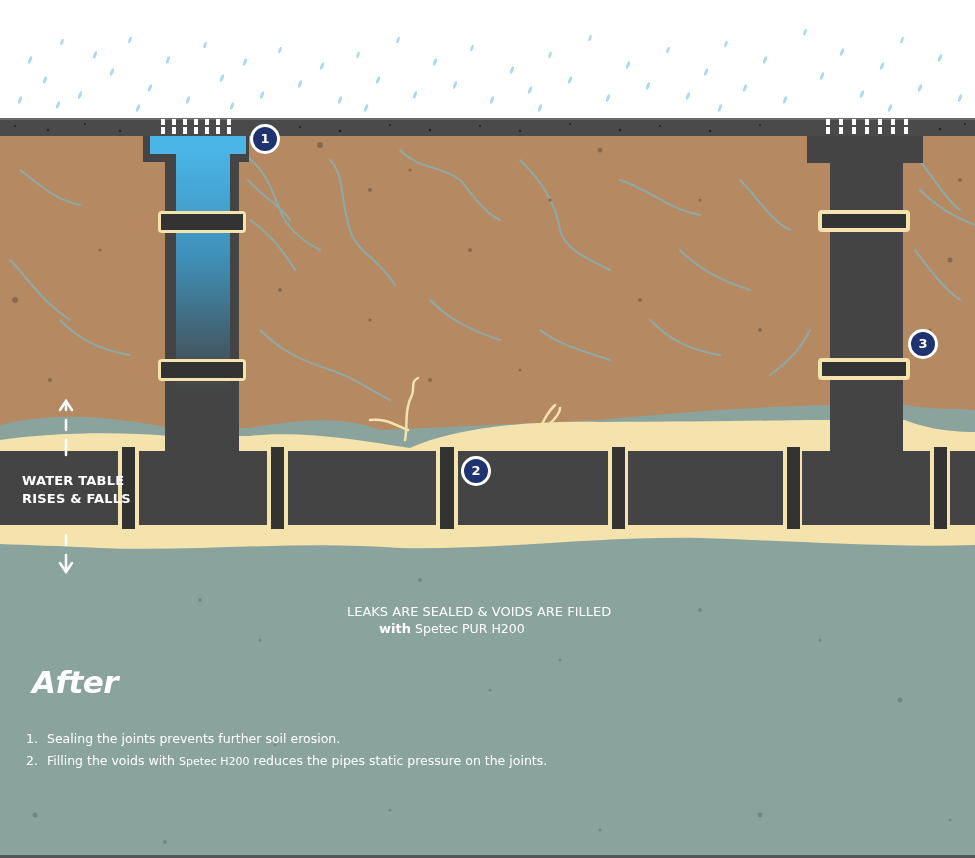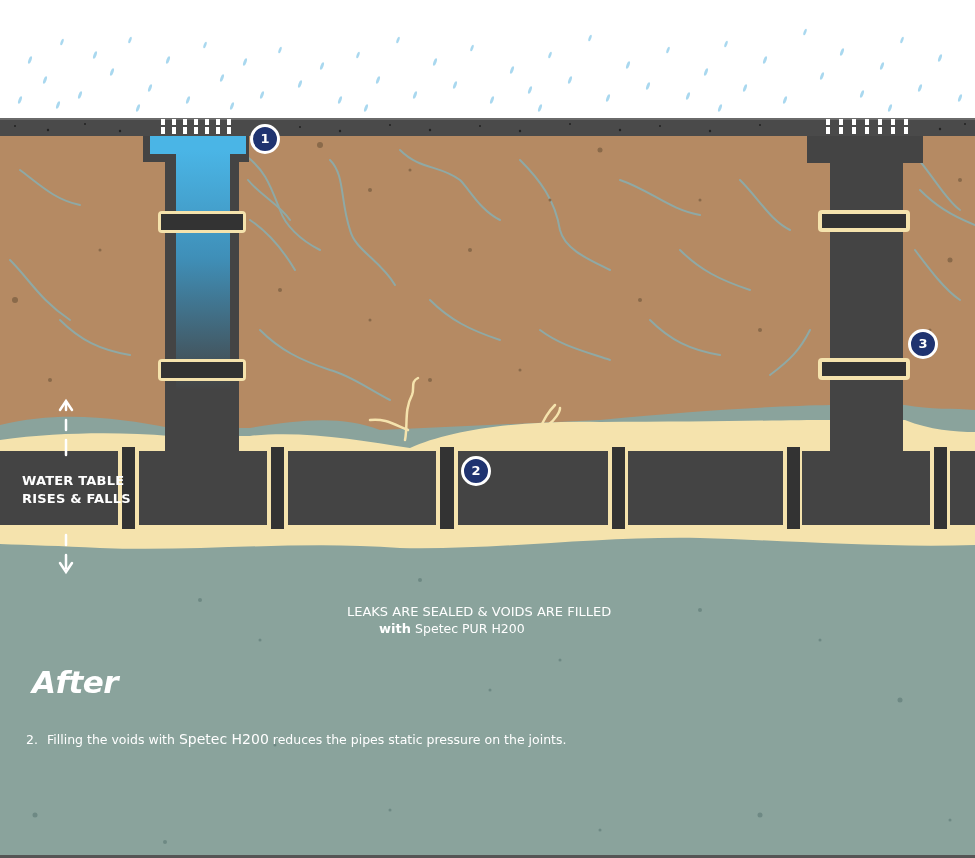--- a/index.html
+++ b/index.html
@@ -10,21 +10,21 @@
   .water-table { left: 22px; top: 472px; font-size: 13px; line-height: 18px; font-weight: bold; letter-spacing: 0.2px; }
   .caption { left: 299px; width: 382px; top: 603px; font-size: 13px; line-height: 17px; }
   .caption .l1 { display:block; padding-left: 48px; }
   .caption .l2 { display:block; padding-left: 80px; }
   .caption .l2 .b { font-weight: bold; }
   .caption .l2 .br { font-size: 12.5px; }
   .title { left: 12px; top: 664px; font-size: 31px; font-weight: bold; font-style: italic; letter-spacing: -0.5px; margin-left: 20px; }
   .steps { left: 26px; top: 728px; font-size: 12.5px; line-height: 22px; margin: 0; padding: 0; list-style: none; }
   .steps li { white-space: nowrap; }
   .steps .num { display: inline-block; width: 17px; }
-  .steps .brand { font-size: 14px; }
+  .steps .brand { font-size: 11px; }
   .badge { position: absolute; width: 24px; height: 24px; border-radius: 50%; background: #1f3370; border: 3px solid #ffffff; color: #fff; font-family: "DejaVu Sans", sans-serif; font-weight: bold; font-size: 13px; line-height: 24px; text-align: center; box-sizing: content-box; }
 </style>
 </head>
 <body>
 
 <div id="stage">
   <svg class="art" width="975" height="858" viewBox="0 0 975 858" xmlns="http://www.w3.org/2000/svg">
     <defs>
       <linearGradient id="waterGrad" x1="0" y1="0" x2="0" y2="1">
         <stop offset="0" stop-color="#4ab5e6"></stop>
@@ -294,15 +294,16 @@
   </div>
 
   <div class="label caption">
     <span class="l1">LEAKS ARE SEALED &amp; VOIDS ARE FILLED</span>
     <span class="l2"><span class="b">with</span> <span class="br">Spetec PUR H200</span></span>
   </div>
 
   <div class="label title">After</div>
 
   <ol class="label steps">
+    <li><span class="num">1.</span> <span>Sealing the joints prevents further soil erosion.</span></li>
     <li><span class="num">2.</span> <span>Filling the voids with</span> <span class="brand">Spetec H200</span> <span>reduces the pipes static pressure on the joints.</span></li>
   </ol>
 </div>
 
 </body></html>

